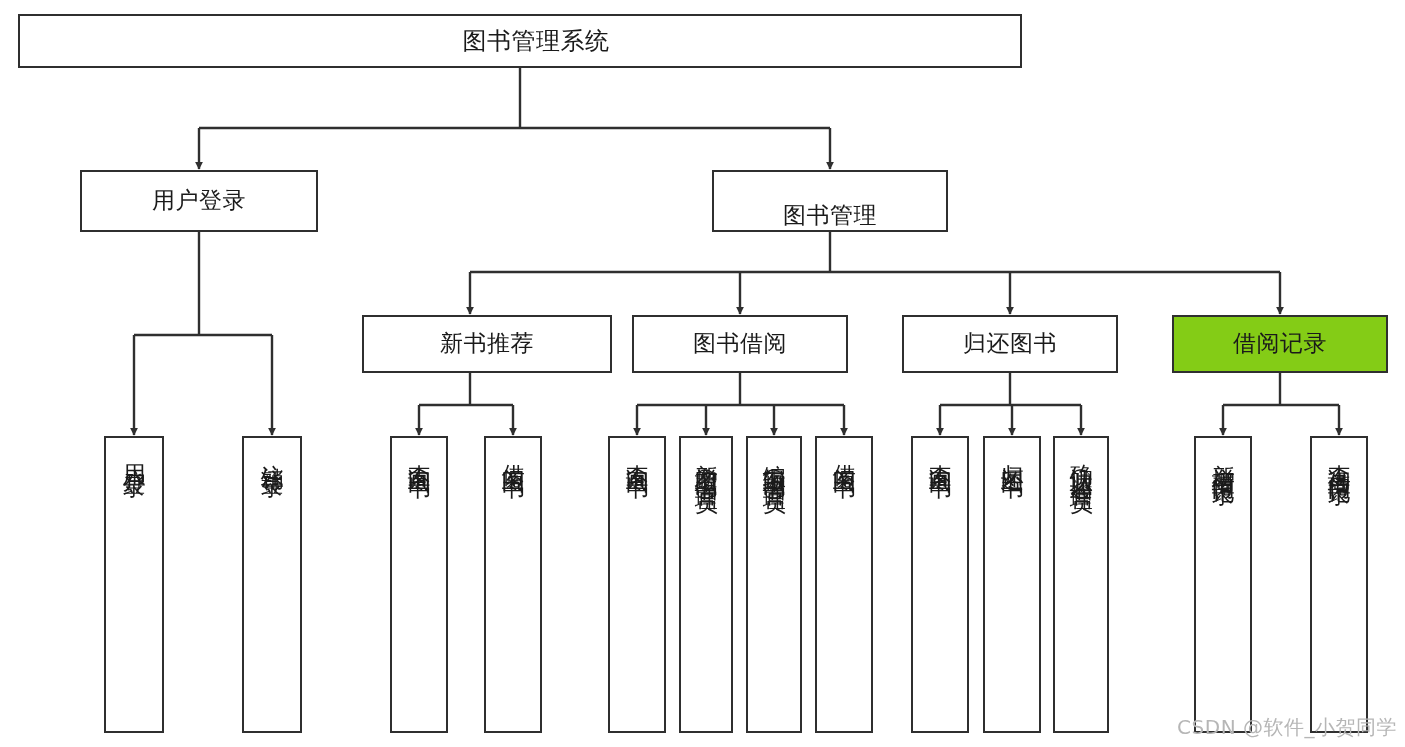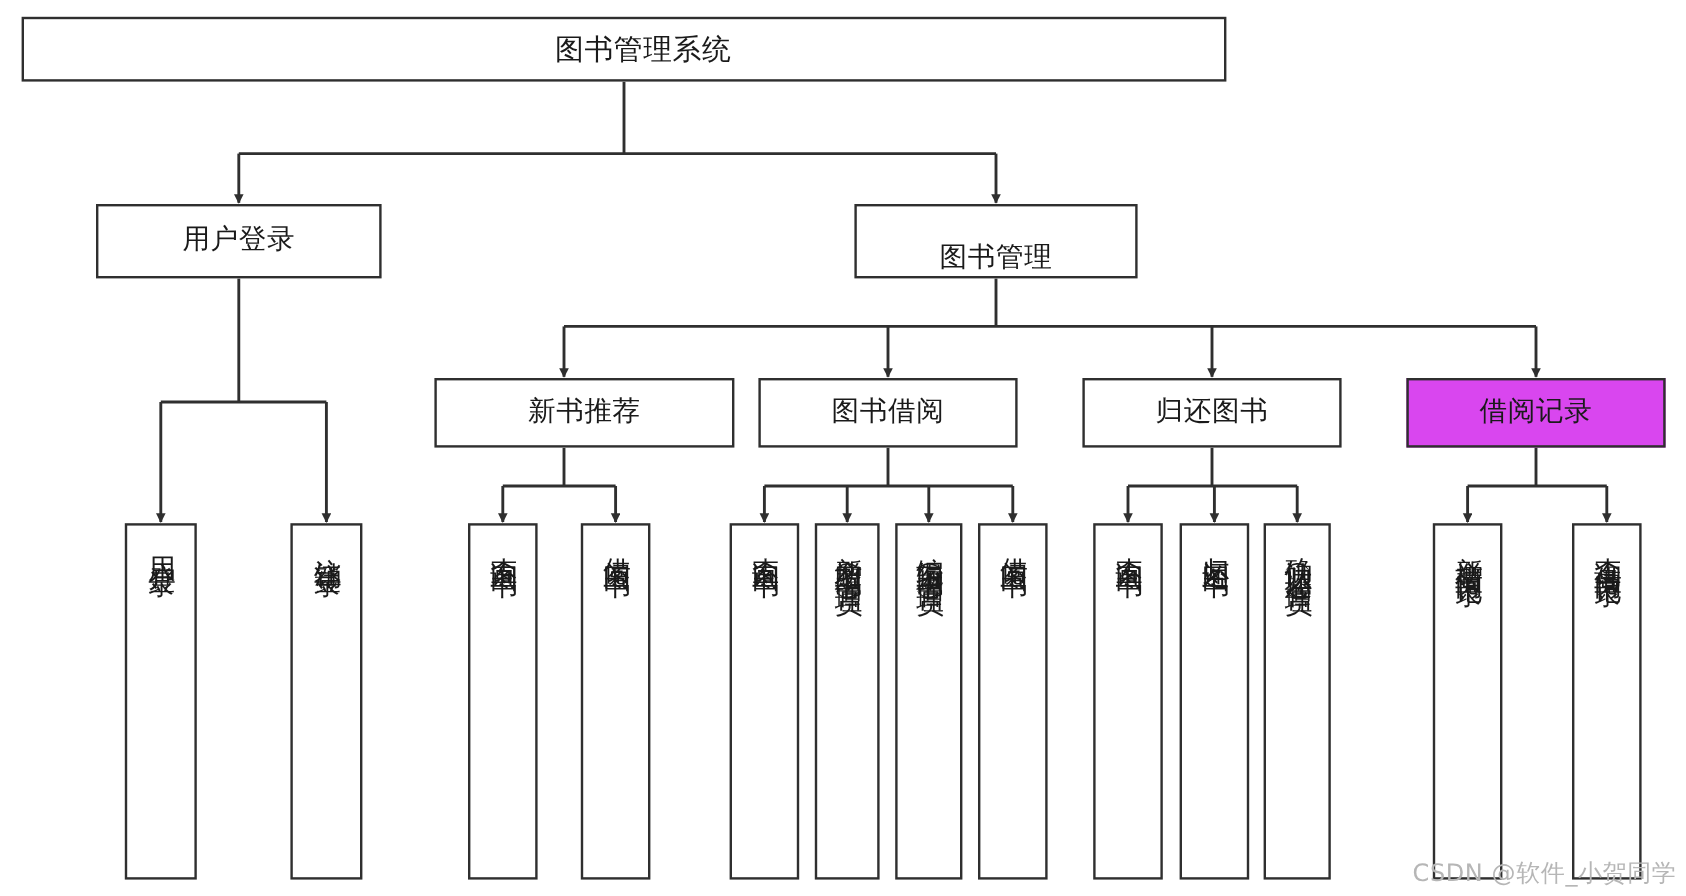--- a/index.html
+++ b/index.html
@@ -135,21 +135,21 @@
       </div>
       <div class="node h" style="left: 362px; top: 315px; width: 250px; height: 58px; border-color: rgb(47, 47, 47); background: rgb(255, 255, 255); color: rgb(26, 26, 26);">
         <span class="label">新书推荐</span>
       </div>
       <div class="node h" style="left: 632px; top: 315px; width: 216px; height: 58px; border-color: rgb(47, 47, 47); background: rgb(255, 255, 255); color: rgb(26, 26, 26);">
         <span class="label">图书借阅</span>
       </div>
       <div class="node h" style="left: 902px; top: 315px; width: 216px; height: 58px; border-color: rgb(47, 47, 47); background: rgb(255, 255, 255); color: rgb(26, 26, 26);">
         <span class="label">归还图书</span>
       </div>
-      <div class="node h" style="left: 1172px; top: 315px; width: 216px; height: 58px; border-color: rgb(47, 47, 47); background: #d946ef; color: rgb(26, 26, 26);">
+      <div class="node h" style="left: 1172px; top: 315px; width: 216px; height: 58px; border-color: rgb(47, 47, 47); background: #84cc16; color: rgb(26, 26, 26);">
         <span class="label">借阅记录</span>
       </div>
       <div class="node v" style="left: 104px; top: 436px; width: 60px; height: 297px; border-color: rgb(47, 47, 47); background: rgb(255, 255, 255); color: rgb(26, 26, 26);">
         <span class="label">用户登录</span>
       </div>
       <div class="node v" style="left: 242px; top: 436px; width: 60px; height: 297px; border-color: rgb(47, 47, 47); background: rgb(255, 255, 255); color: rgb(26, 26, 26);">
         <span class="label">注销登录</span>
       </div>
       <div class="node v" style="left: 390px; top: 436px; width: 58px; height: 297px; border-color: rgb(47, 47, 47); background: rgb(255, 255, 255); color: rgb(26, 26, 26);">
         <span class="label">查询图书</span>

